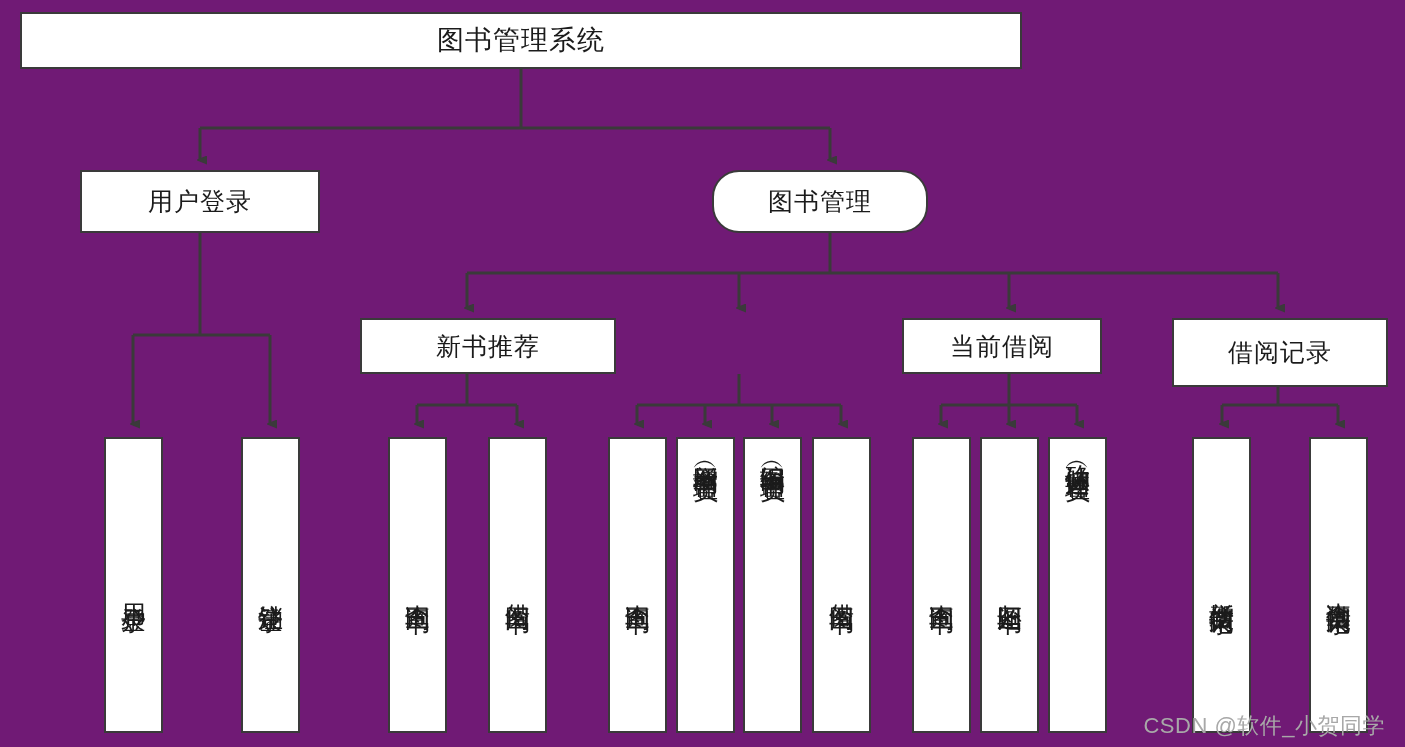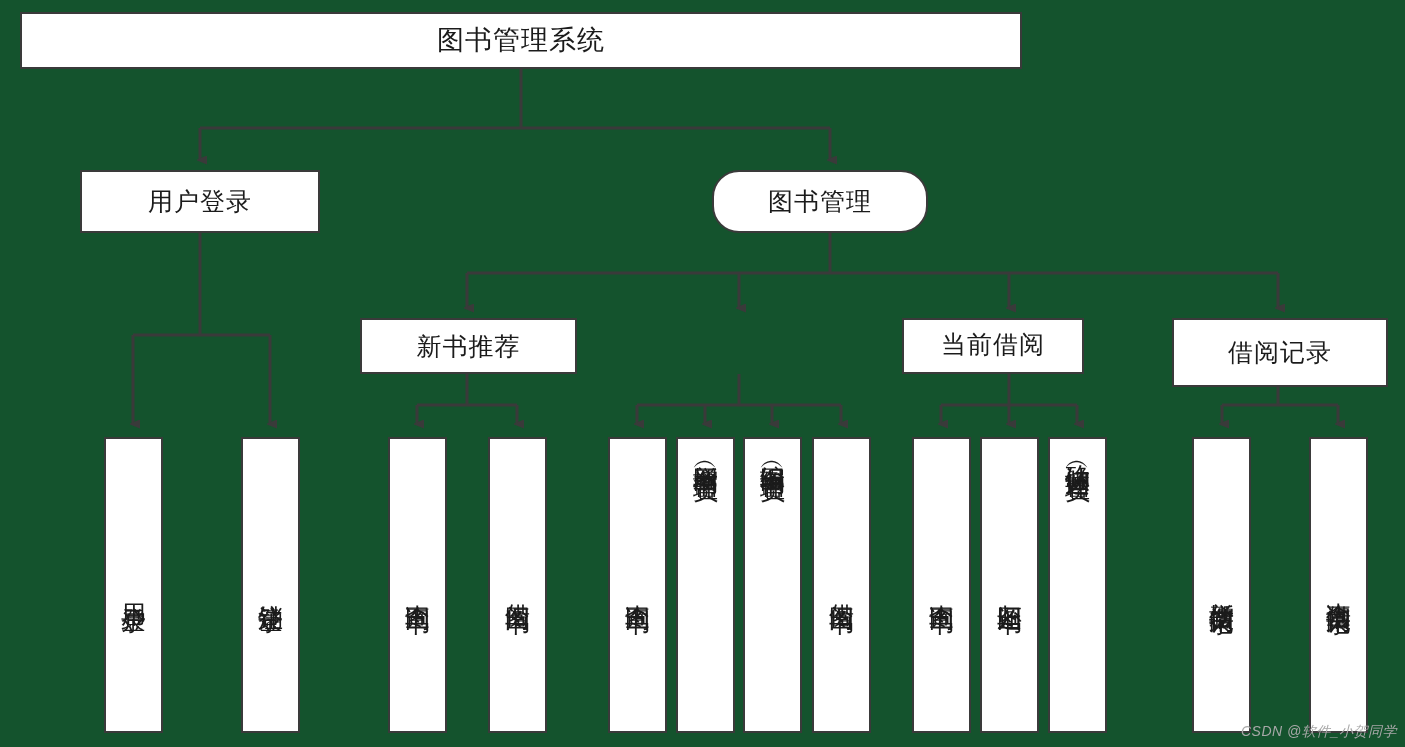--- a/index.html
+++ b/index.html
@@ -7,21 +7,21 @@
     padding: 0;
     background: #ffffff;
   }
   body {
     font-family: "Liberation Sans", "DejaVu Sans", sans-serif;
   }
   #canvas {
     position: relative;
     width: 1405px;
     height: 747px;
-    background: #14532d;
+    background: #701a75;
     overflow: hidden;
     text-align: center;
   }
   #svg-layer {
     position: absolute;
     left: 0;
     top: 0;
     width: 1405px;
     height: 747px;
   }
@@ -32,23 +32,23 @@
     border: 2px solid #3a3a3a;
     display: flex;
     align-items: center;
     justify-content: center;
     z-index: 3;
   }
   .node.root  { left: 20px;  top: 12px;  width: 1002px; height: 57px;  }
   .node.l1a   { left: 80px;  top: 170px; width: 240px;  height: 63px;  }
   .node.l1b   { left: 712px; top: 170px; width: 216px;  height: 63px; border-radius: 27px;  }
 
-  .node.l2a   { left: 360px;  top: 318px; width: 217px; height: 56px; }
+  .node.l2a   { left: 360px;  top: 318px; width: 256px; height: 56px; }
   .node.l2b   { left: 632px;  top: 318px; width: 215px; height: 56px; }
-  .node.l2c   { left: 902px;  top: 318px; width: 182px; height: 56px; font-family: Liberation Mono, monospace; }
+  .node.l2c   { left: 902px;  top: 318px; width: 200px; height: 56px; }
   .node.l2d   { left: 1172px; top: 318px; width: 216px; height: 69px; }
 
   .leaf {
     position: absolute;
     box-sizing: border-box;
     background: #ffffff;
     border: 2px solid #3a3a3a;
     z-index: 3;
     display: flex;
     align-items: center;
@@ -70,28 +70,27 @@
     font-size: 25px;
     color: #1b1b1b;
     letter-spacing: 1px;
     line-height: 1;
     white-space: nowrap;
   }
   .hlabel.big { font-size: 27px; }
 
   #watermark {
     position: absolute;
-    right: 8px;
+    right: 20px;
     bottom: 6px;
-    font-size: 14px;
+    font-size: 22px;
     color: #a8a8a8;
     letter-spacing: 0.5px;
     z-index: 6;
     white-space: nowrap;
-    font-style: italic;
   }
 </style>
 </head>
 <body>
 
 <div id="canvas">
 
   <svg id="svg-layer" viewBox="0 0 1405 747" xmlns="http://www.w3.org/2000/svg">
     <defs>
       <marker id="arrow" markerWidth="10" markerHeight="10" refX="4.5" refY="7" orient="auto" markerUnits="userSpaceOnUse">

